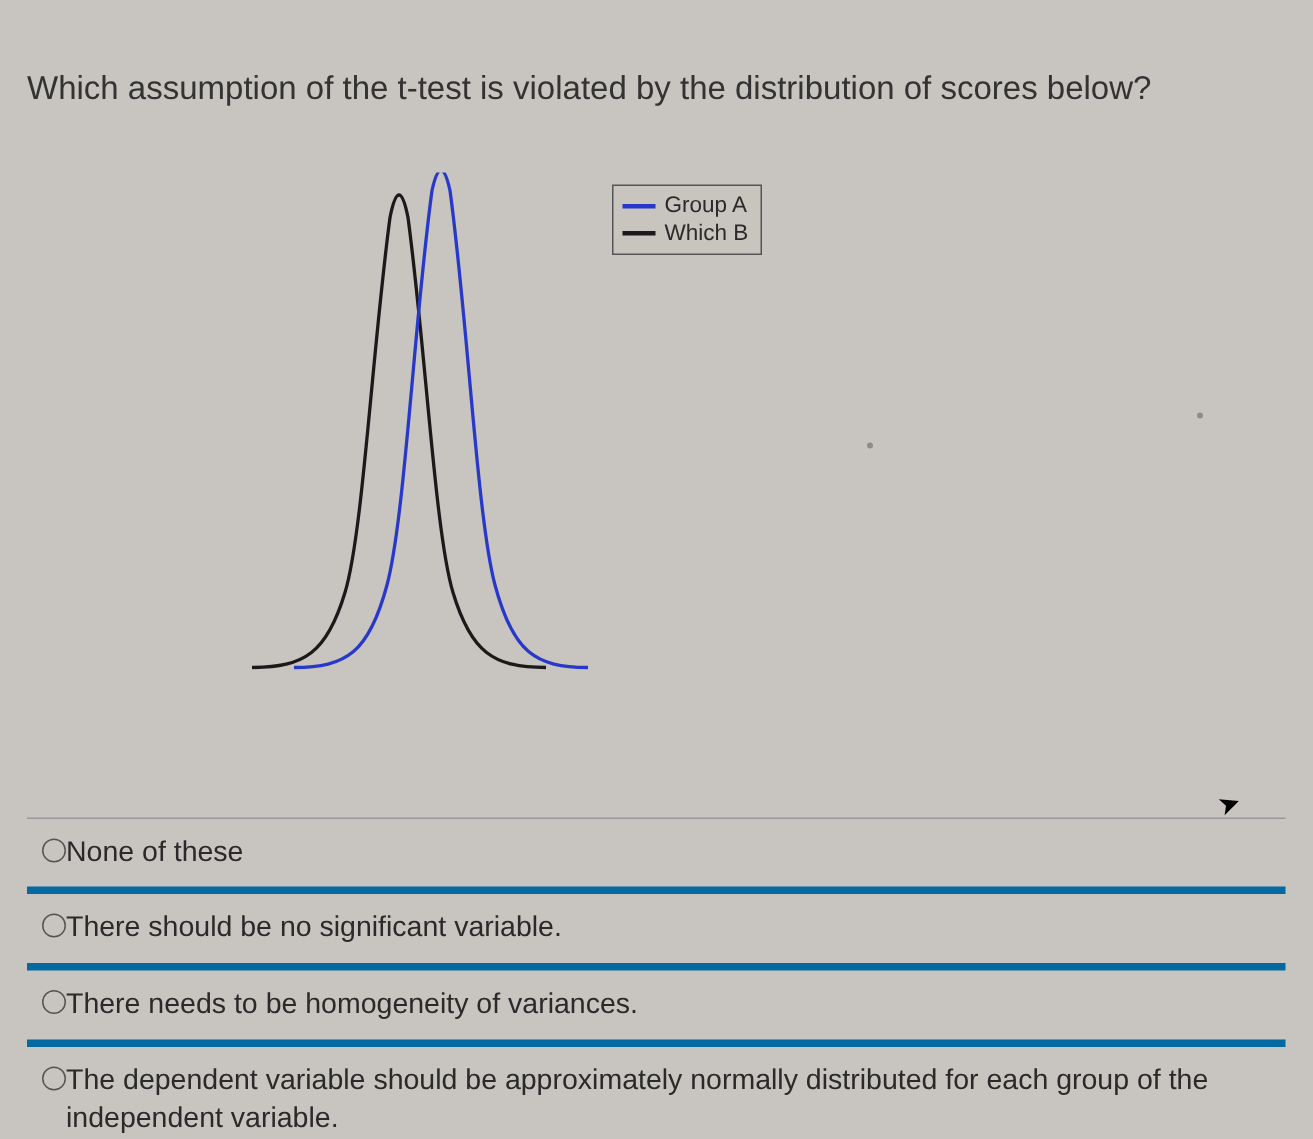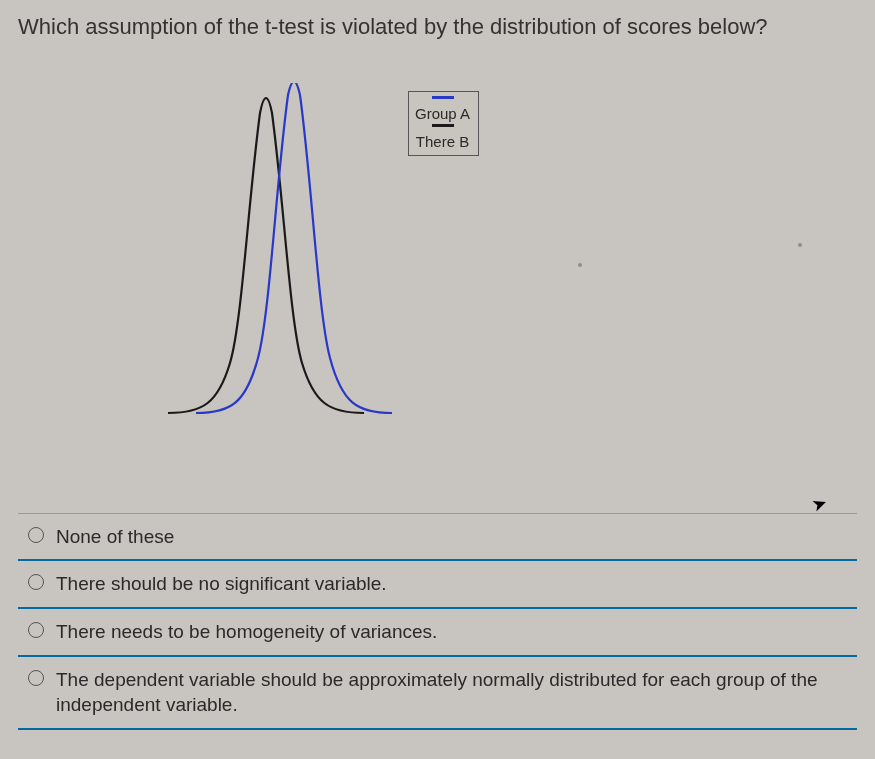--- a/index.html
+++ b/index.html
@@ -14,20 +14,21 @@
       font-family: 'Segoe UI', Arial, sans-serif;
       padding: 12px 18px;
       color: #2a2a2a;
       position: relative;
     }
     .question-text {
       font-size: 22px;
       color: #333;
       margin-bottom: 20px;
       line-height: 1.4;
+      margin-top: 32px;
     }
     .chart-area {
       width: 100%;
       height: 420px;
       position: relative;
       margin-bottom: 30px;
     }
     .chart-svg {
       position: absolute;
       left: 130px;
@@ -40,36 +41,34 @@
       border: 1.5px solid #555;
       background: rgba(200,196,190,0.6);
       padding: 4px 8px 4px 6px;
       font-size: 15px;
       line-height: 1.25;
     }
     .legend-row {
       display: flex;
       align-items: center;
       gap: 6px;
-      flex-direction: column;
     }
     .legend-swatch {
       width: 22px;
       height: 3px;
       display: inline-block;
     }
     .options-list {
       border-top: 1px solid #999;
     }
     .option-row {
-      border-bottom: 2px solid #0369a1;
+      border-bottom: 5px solid #0369a1;
       padding: 10px 12px 10px 10px;
       display: flex;
       align-items: flex-start;
-      gap: 12px;
       cursor: pointer;
     }
     .radio-circle {
       width: 16px;
       height: 16px;
       border: 1.5px solid #555;
       border-radius: 50%;
       flex-shrink: 0;
       margin-top: 3px;
       background: transparent;
@@ -119,21 +118,21 @@
              C 194 320, 209 330, 244 330" stroke="#2838c9" stroke-width="2.2" fill="none"></path>
   </svg>
 
   <div class="legend-box">
     <div class="legend-row">
       <span class="legend-swatch" style="background:#2838c9"></span>
       <span>Group A</span>
     </div>
     <div class="legend-row">
       <span class="legend-swatch" style="background:#1a1a1a"></span>
-      <span>There B</span>
+      <span>Which B</span>
     </div>
   </div>
 
   <span class="cursor-arrow">➤</span>
   <span class="speck" style="left:560px; top:200px"></span>
   <span class="speck" style="left:780px; top:180px"></span>
 </div>
 
 <div class="options-list">
   <div class="option-row">

